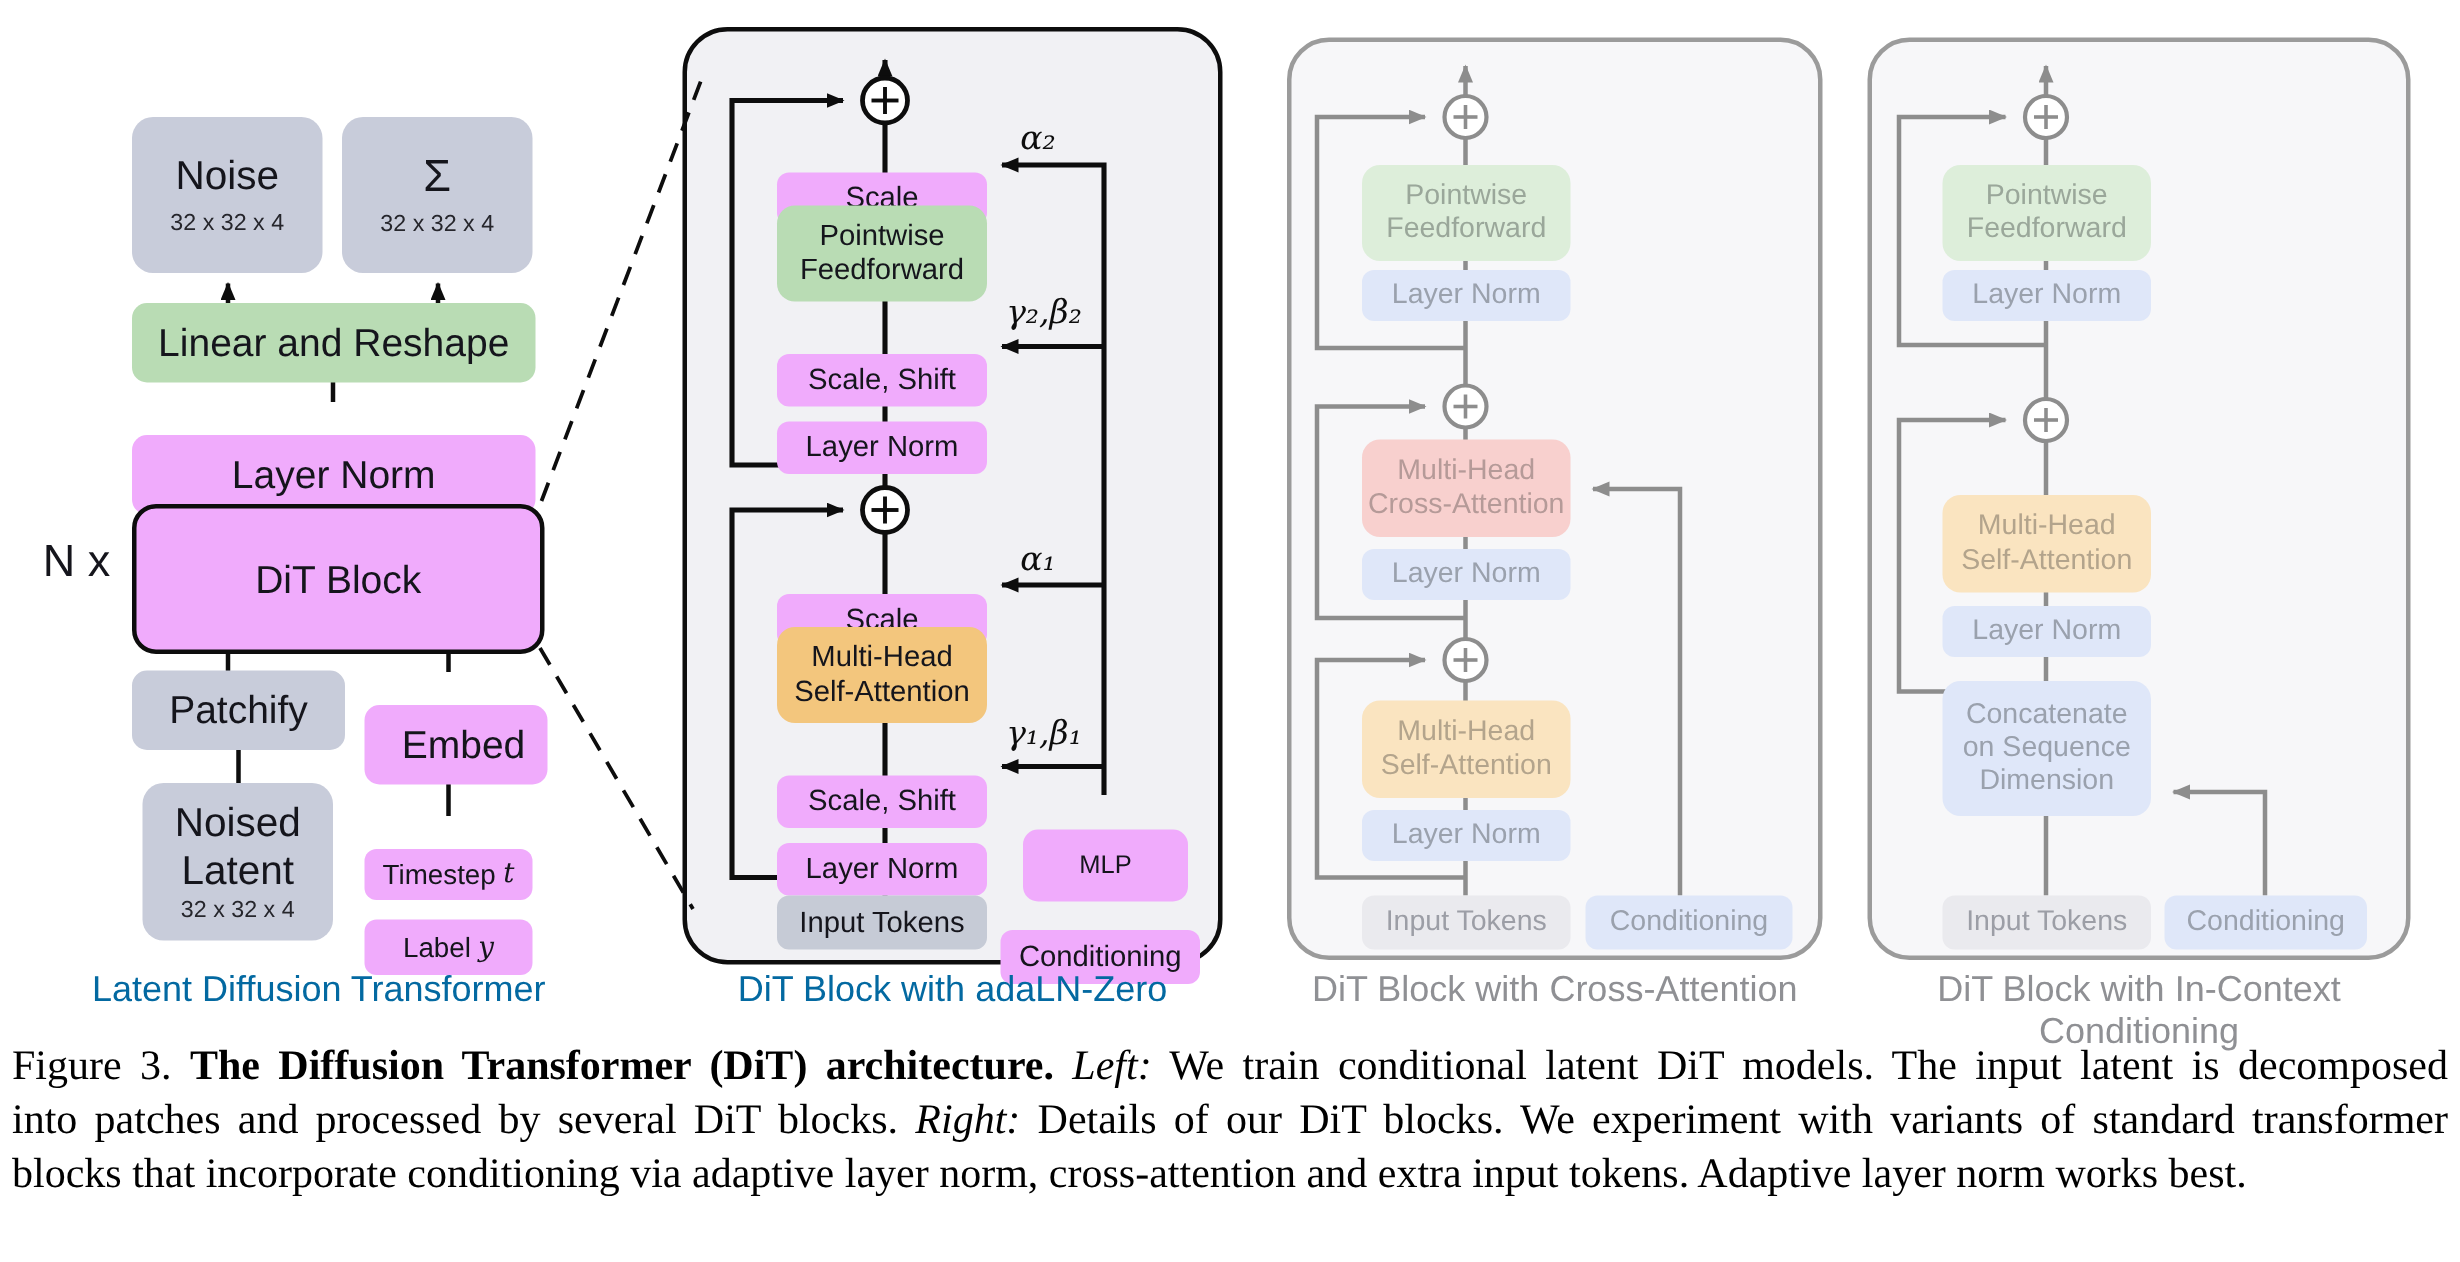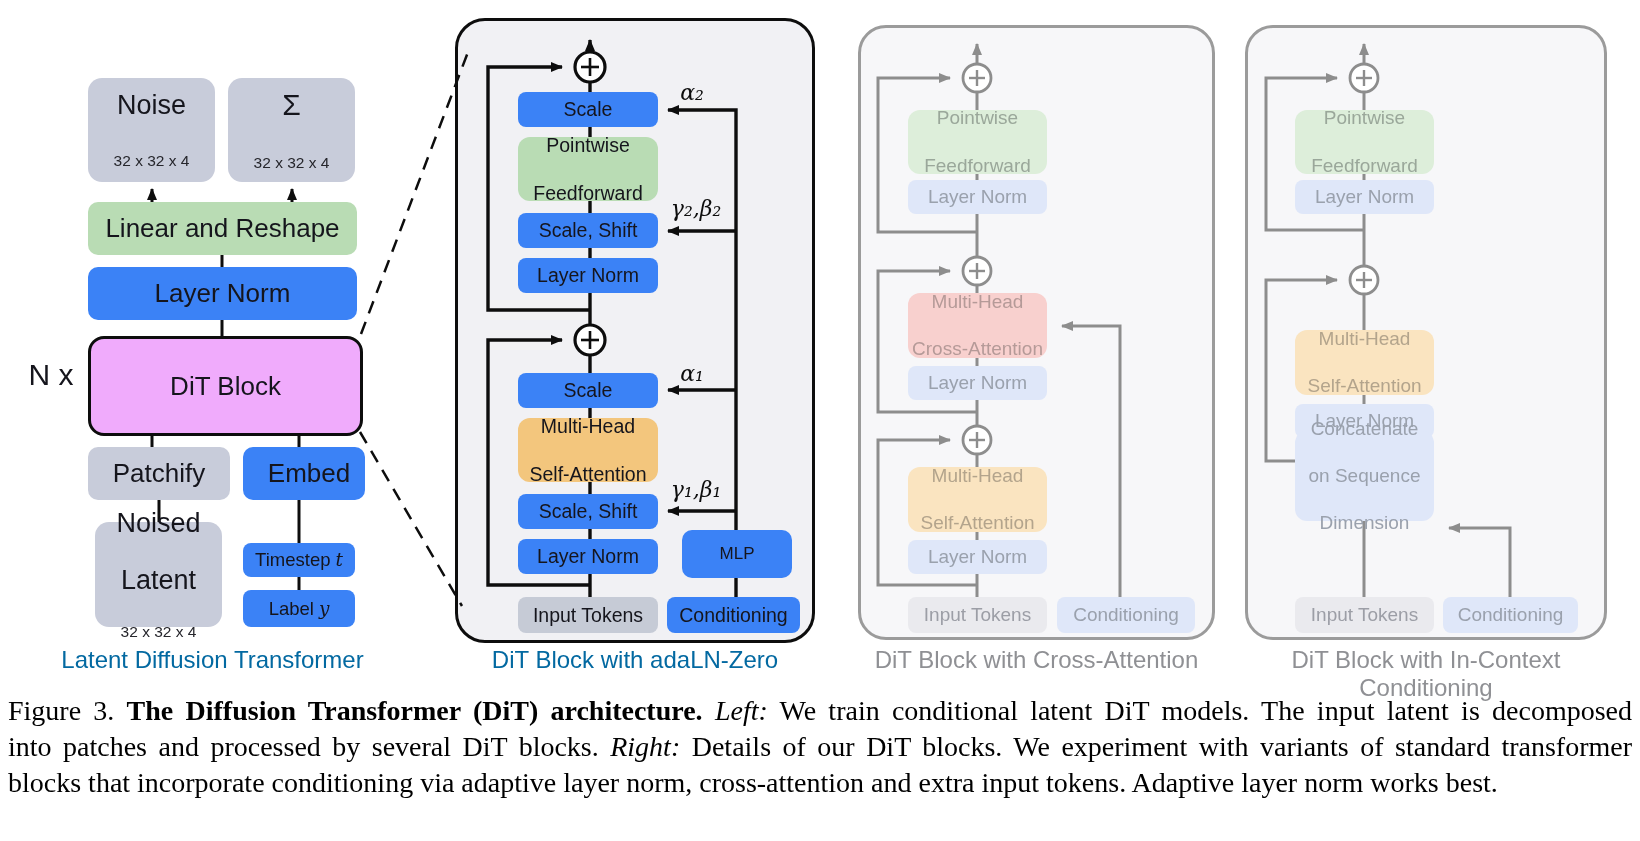--- a/index.html
+++ b/index.html
@@ -3,22 +3,22 @@
 <meta charset="utf-8">
 <style>
   html,body{margin:0;padding:0;background:#fff;}
   .stage{position:relative;width:1640px;height:841px;background:#ffffff;overflow:hidden;
          font-family:"Liberation Sans",sans-serif;}
   .panel{position:absolute;box-sizing:border-box;z-index:0;}
   .panel.dark{background:#f1f1f4;border:3.5px solid #0d0d0d;border-radius:30px;}
   .panel.faded{background:#f7f7f9;border:3px solid #9b9b9b;border-radius:28px;}
   svg.lines{position:absolute;left:0;top:0;z-index:1;}
   .box{position:absolute;z-index:2;display:flex;flex-direction:column;align-items:center;
-       justify-content:center;text-align:center;color:#15151c;line-height:1.16;gap:25px;}
-  .b-blue{background:#3b82f6;}
+       justify-content:center;text-align:center;color:#15151c;line-height:1.16;}
+  .b-blue{background:#f0abfc;margin-top:23px;}
   .b-green{background:#b9dcb4;}
   .b-orange{background:#f3c67d;}
   .b-gray{background:#c8ccda;}
   .b-igray{background:#c6cbd6;}
   .f-blue{background:#dfe7f9;color:#9aa1ad;}
   .f-green{background:#ddeeda;color:#9aa79a;}
   .f-orange{background:#fae4c0;color:#b3a48c;}
   .f-pink{background:#f8d0ce;color:#b59a98;}
   .f-gray{background:#eaeaee;color:#9c9ea6;}
   .r8{border-radius:8px;} .r10{border-radius:10px;} .r12{border-radius:12px;} .r14{border-radius:14px;}
@@ -245,21 +245,21 @@
   <div class="box f-blue r8" style="left:1295px;top:180px;width:139px;height:34px;font-size:19px;">
     <span>Layer Norm</span>
   </div>
   <div class="box f-orange r12" style="left:1295px;top:330px;width:139px;height:65px;font-size:19px;">
     <span>Multi-Head</span>
     <span>Self-Attention</span>
   </div>
   <div class="box f-blue r8" style="left:1295px;top:404px;width:139px;height:34px;font-size:19px;">
     <span>Layer Norm</span>
   </div>
-  <div class="box f-blue r12" style="left:1295px;top:431px;width:139px;height:90px;font-size:19px;">
+  <div class="box f-blue r12" style="left:1295px;top:454px;width:139px;height:90px;font-size:19px;">
     <span>Concatenate</span>
     <span>on Sequence</span>
     <span>Dimension</span>
   </div>
   <div class="box f-gray r8" style="left:1295px;top:597px;width:139px;height:36px;font-size:19px;">
     <span>Input Tokens</span>
   </div>
   <div class="box f-blue r8" style="left:1443px;top:597px;width:135px;height:36px;font-size:19px;">
     <span>Conditioning</span>
   </div>

